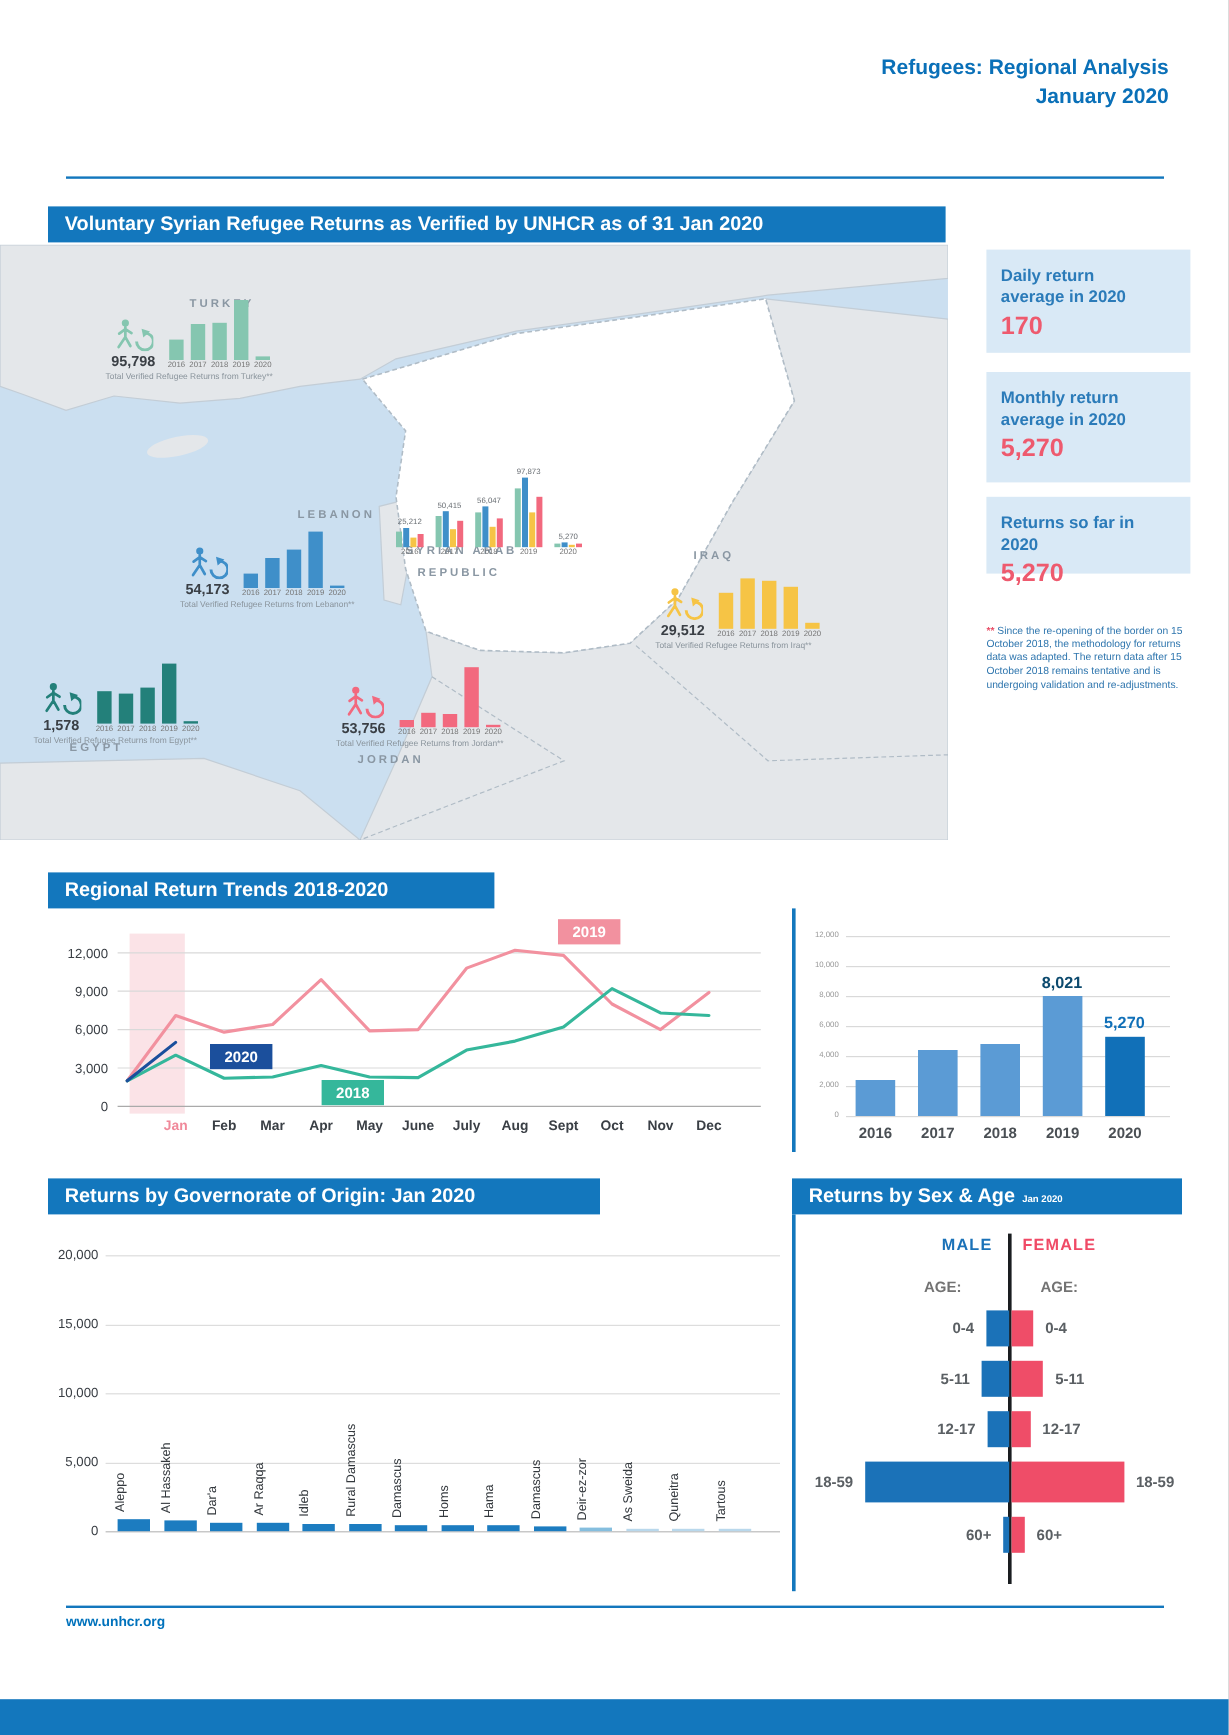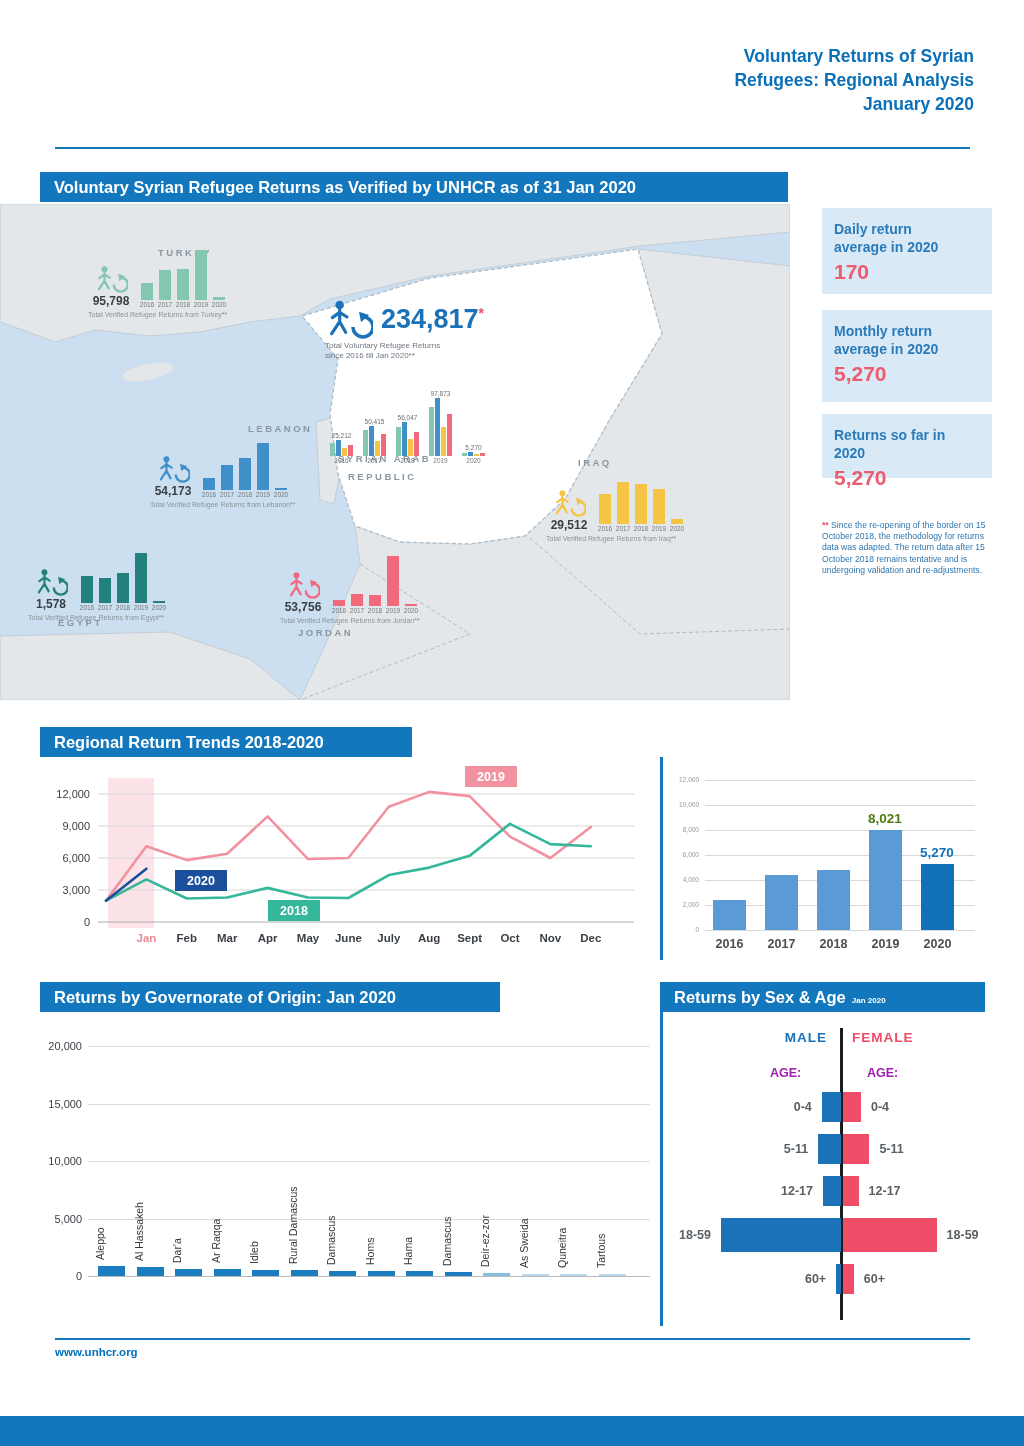--- a/index.html
+++ b/index.html
@@ -70,21 +70,21 @@
   .g-ytick { position:absolute; width:42px; text-align:right; font-size:11px; color:#3a3f45; }
   .g-bar { position:absolute; }
   .gov-label { position:absolute; font-size:10.5px; color:#33383d; white-space:nowrap;
                transform-origin:left bottom; transform:rotate(-90deg); }
 
   .sexage-panel { position:absolute; left:662px; top:1014px; width:323px; height:312px; }
   .pyr-hdr { position:absolute; top:16px; width:100%; }
   .pyr-male-h { position:absolute; right:158px; color:#1b72b8; font-weight:bold; font-size:13.5px; letter-spacing:1px; }
   .pyr-fem-h { position:absolute; left:190px; color:#f04a66; font-weight:bold; font-size:13.5px; letter-spacing:1px; }
   .pyr-divider { position:absolute; left:178px; top:14px; width:2.5px; height:292px; background:#1a1d20; }
-  .pyr-age { position:absolute; top:52px; font-weight:bold; font-size:12.5px; color:#a21caf;text-align:right; }
+  .pyr-age { position:absolute; top:52px; font-weight:bold; font-size:12.5px; color:#737373;text-align:right; }
   #pyramid-rows { position:absolute; left:0; top:78px; width:100%; }
   .pyr-row { position:relative; height:30px; margin-bottom:12px; }
   .pyr-row.tall { height:34px; }
   .pyr-bar { position:absolute; top:0; bottom:0; }
   .pyr-lab { position:absolute; top:50%; transform:translateY(-50%); font-weight:bold; font-size:12.5px; color:#5a5f63; white-space:nowrap; }
 
   
   .ftr-rule { position:absolute; left:55px; right:54px; top:1338px; height:1.5px; background:#1377bd; }
   .ftr-url { position:absolute; left:55px; top:1346px; color:#0072bc; font-weight:bold; font-size:11.5px; }
   .bottom-bar { position:absolute; left:0; top:1416px; width:100%; height:30px; background:#1377bd; }
@@ -99,21 +99,20 @@
       <symbol id="walker" viewBox="0 0 36 30">
         <circle cx="11" cy="4.5" r="3.2" fill="currentColor"></circle>
         <path d="M11,8 L11,17 M11,10 L5.5,14 M11,10 L16.5,13.5 M11,17 L5,26 M11,17 L15.5,25" stroke="currentColor" stroke-width="2.4" fill="none" stroke-linecap="round"></path>
         <path d="M21,21 A7.5,7.5 0 1 0 28.5,13.5" stroke="currentColor" stroke-width="2.6" fill="none"></path>
         <polygon points="25.5,9.5 33,12 27,17.5" fill="currentColor"></polygon>
       </symbol>
     </defs>
   </svg>
 
   <div class="doc-title">
-    <div>Voluntary Returns of Syrian</div>
     <div>Refugees: Regional Analysis</div>
     <div>January 2020</div>
   </div>
   <div class="hdr-rule"></div>
 
   <div class="tbar" style="left:40px; top:172px; width:748px;">Voluntary Syrian Refugee Returns as Verified by UNHCR as of 31 Jan 2020</div>
 
   <div class="map-wrap">
     <svg class="map-svg" width="790" height="496" viewBox="0 0 790 496">
       <rect x="0" y="0" width="790" height="496" fill="#cbdff0"></rect>
@@ -306,32 +305,20 @@
             </div>
             <div class="cb-col">
               <div class="cb-bar" style="height: 5px; background: rgb(246, 196, 69);"></div>
               <div class="cb-year">2020</div>
             </div>
           </div>
       </div>
       <div class="cb-caption">Total Verified Refugee Returns from Iraq**</div>
     </div>
 
-    <div class="center-total">
-      <div class="ct-row">
-        <svg class="ct-icon" viewBox="0 0 36 30">
-            <use href="#walker"></use>
-          </svg>
-        <div class="ct-num"><span>234,817</span><span class="ct-star">*</span></div>
-      </div>
-      <div class="ct-cap">
-        <div>Total Voluntary Refugee Returns</div>
-        <div>since 2016 till Jan 2020**</div>
-      </div>
-    </div>
     <div id="syria-year-chart">
         <div class="syc-grp">
           <div class="syc-lab">25,212</div>
           <div class="syc-bars">
             <div class="syc-bar" style="height: 13.311px; background: rgb(133, 198, 176);"></div>
             <div class="syc-bar" style="height: 15.66px; background: rgb(63, 143, 201);"></div>
             <div class="syc-bar" style="height: 7.83px; background: rgb(246, 196, 69);"></div>
             <div class="syc-bar" style="height: 11.2752px; background: rgb(242, 105, 126);"></div>
           </div>
           <div class="syc-year">2016</div>
@@ -448,21 +435,21 @@
       <div class="m-grid" style="top: 18px;"></div>
       <div class="m-ytick" style="top: 14px; left: 0px;">12,000</div>
       <div class="m-bar" style="left: 48px; top: 138px; width: 33px; height: 30px; background: rgb(91, 155, 213);"></div>
       <div class="m-xlab" style="left: 42px; top: 175px;">2016</div>
       <div class="m-bar" style="left: 100px; top: 113px; width: 33px; height: 55px; background: rgb(91, 155, 213);"></div>
       <div class="m-xlab" style="left: 94px; top: 175px;">2017</div>
       <div class="m-bar" style="left: 152px; top: 108px; width: 33px; height: 60px; background: rgb(91, 155, 213);"></div>
       <div class="m-xlab" style="left: 146px; top: 175px;">2018</div>
       <div class="m-bar" style="left: 204px; top: 67.7375px; width: 33px; height: 100.263px; background: rgb(91, 155, 213);"></div>
       <div class="m-xlab" style="left: 198px; top: 175px;">2019</div>
-      <div class="m-vlab" style="left: 190px; top: 48.7375px; color: #4d7c0f;">8,021</div>
+      <div class="m-vlab" style="left: 190px; top: 48.7375px; color: #0c4a6e;">8,021</div>
       <div class="m-bar" style="left: 256px; top: 102.125px; width: 33px; height: 65.875px; background: rgb(17, 112, 184);"></div>
       <div class="m-xlab" style="left: 250px; top: 175px;">2020</div>
       <div class="m-vlab" style="left: 242px; top: 83.125px; color: rgb(17, 112, 184);">5,270</div>
     </div>
 
   <div class="tbar" style="left:40px; top:982px; width:460px;">Returns by Governorate of Origin: Jan 2020</div>
   <div id="gov-chart">
       <div class="g-grid" style="top: 258px; background: rgb(187, 187, 187);"></div>
       <div class="g-ytick" style="top: 252px; left: 0px;">0</div>
       <div class="g-grid" style="top: 200.5px; background: rgb(221, 221, 221);"></div>

